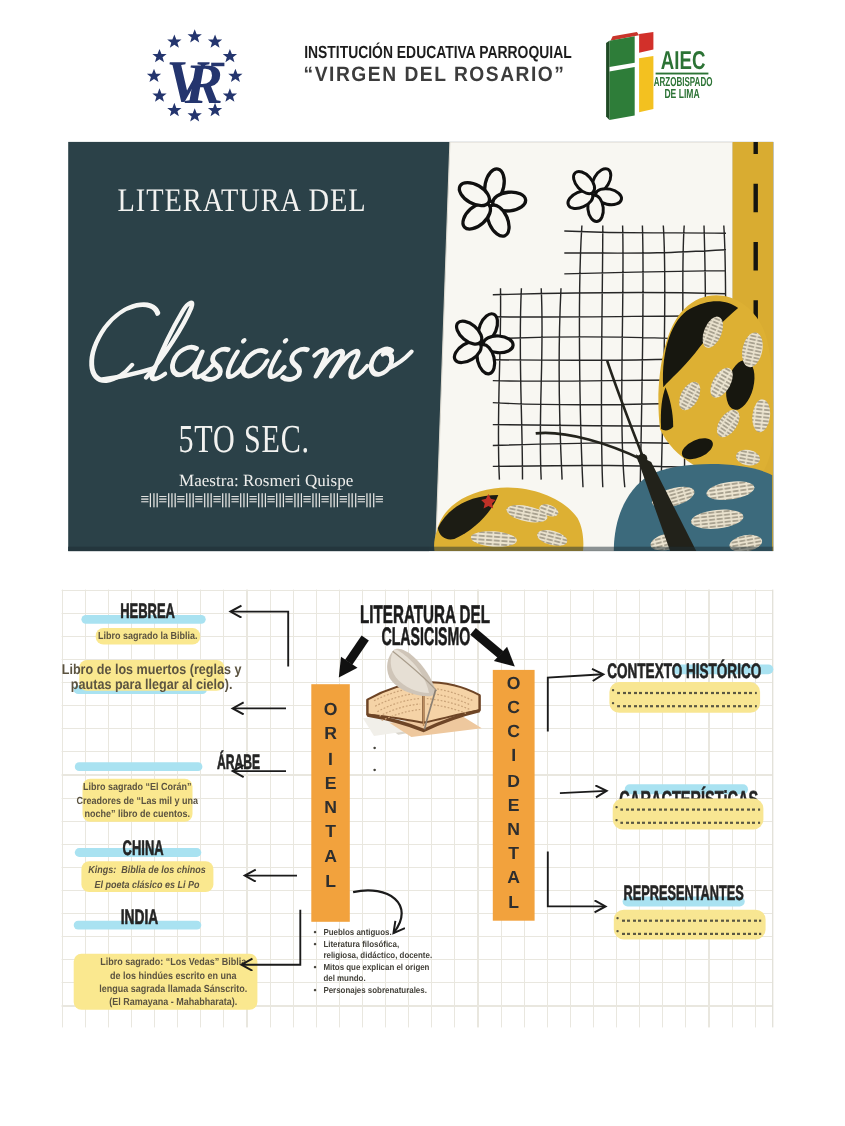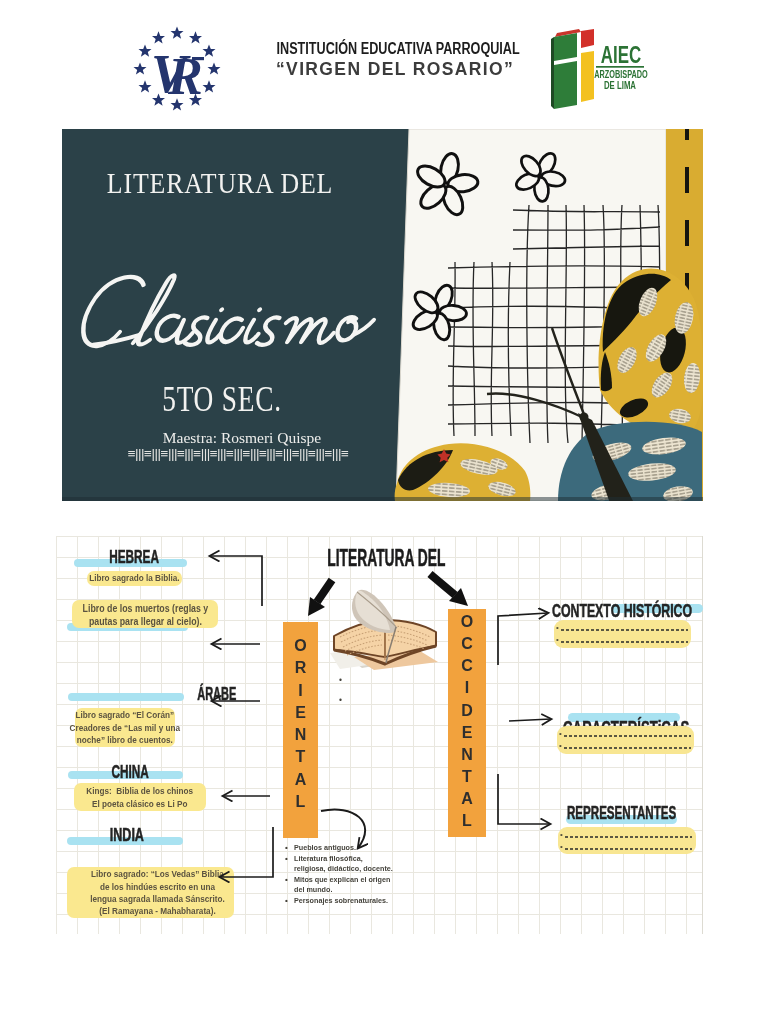--- a/index.html
+++ b/index.html
@@ -206,49 +206,50 @@
 
   <rect x="390" y="497" width="313" height="4" fill="#1e2e34" opacity="0.5"></rect>
 </svg>
 
 <div class="abs" style="left:62px;top:497px;width:328px;height:4px;background:#24363d;"></div>
 
 <div class="abs" style="left:56px;top:536px;width:646px;height:398px;background-image:repeating-linear-gradient(to right,#e9e7df 0px,#e9e7df 1px,transparent 1px,transparent 21px),repeating-linear-gradient(to bottom,#e9e7df 0px,#e9e7df 1px,transparent 1px,transparent 21px);border-right:1px solid #dddbd2;"></div>
 
 <div class="hh" style="left:266px;top:545px;width:240px;font-size:23px;color:#1b1b1b;"><span style="transform:scaleX(0.60);">LITERATURA DEL</span></div>
 
+<div class="hh" style="left:267px;top:565px;width:240px;font-size:23px;color:#1b1b1b;"><span style="transform:scaleX(0.56);">CLASICISMO</span></div>
 
 <div class="cyan" style="left:74px;top:559px;width:113px;"></div>
 
 <div class="hh" style="left:14px;top:546px;width:240px;font-size:19px;"><span style="transform:scaleX(0.62);">HEBREA</span></div>
 
 <div class="yb" style="left:87px;top:571px;width:95px;height:15px;font-size:9.3px;line-height:15px;">
       <span>Libro sagrado la Biblia.</span>
     </div>
 
 <div class="cyan" style="left:67px;top:623px;width:121px;"></div>
 
 
-<div class="yb" style="left:72px;top:600px;width:146px;height:27px;font-size:10px;line-height:13px;padding-top:1px;">
+<div class="yb" style="left:72px;top:600px;width:132px;height:27px;font-size:13px;line-height:13px;padding-top:1px;">
       <span>Libro de los muertos (reglas y<br>pautas para llegar al cielo).</span>
     </div>
 
 <div class="cyan" style="left:68px;top:693px;width:116px;"></div>
 
 <div class="hh" style="left:11px;top:683px;width:240px;font-size:19px;text-align:right;"><span style="transform:scaleX(0.58);">ÁRABE</span></div>
 
 <div class="yb" style="left:75px;top:708px;width:100px;height:38px;font-size:9.3px;line-height:12.6px;padding-top:1px;">
       <span>Libro sagrado “El Corán”<br>Creadores de “Las mil y una<br>noche” libro de cuentos.</span>
     </div>
 
 <div class="cyan" style="left:68px;top:771px;width:115px;"></div>
 
 <div class="hh" style="left:10px;top:761px;width:240px;font-size:19px;"><span style="transform:scaleX(0.62);">CHINA</span></div>
 
-<div class="yb" style="left:74px;top:783px;width:132px;height:27px;font-size:9.3px;line-height:13px;padding-top:1px;">
+<div class="yb" style="left:74px;top:783px;width:120px;height:27px;font-size:9.3px;line-height:13px;padding-top:1px;font-style:italic;">
       <span>Kings:&nbsp; Biblia de los chinos<br>El poeta clásico es Li Po</span>
     </div>
 
 <div class="cyan" style="left:67px;top:837px;width:116px;"></div>
 
 <div class="hh" style="left:7px;top:824px;width:240px;font-size:19px;text-align:center;"><span style="transform:scaleX(0.66);">INDIA</span></div>
 
 <div class="yb" style="left:67px;top:867px;width:167px;height:50px;font-size:9.3px;line-height:12.3px;padding-top:1px;justify-content:flex-end;">
       <span>Libro sagrado: “Los Vedas” Biblia<br>de los hindúes escrito en una<br>lengua sagrada llamada Sánscrito.<br>(El Ramayana - Mahabharata).</span>
     </div>

